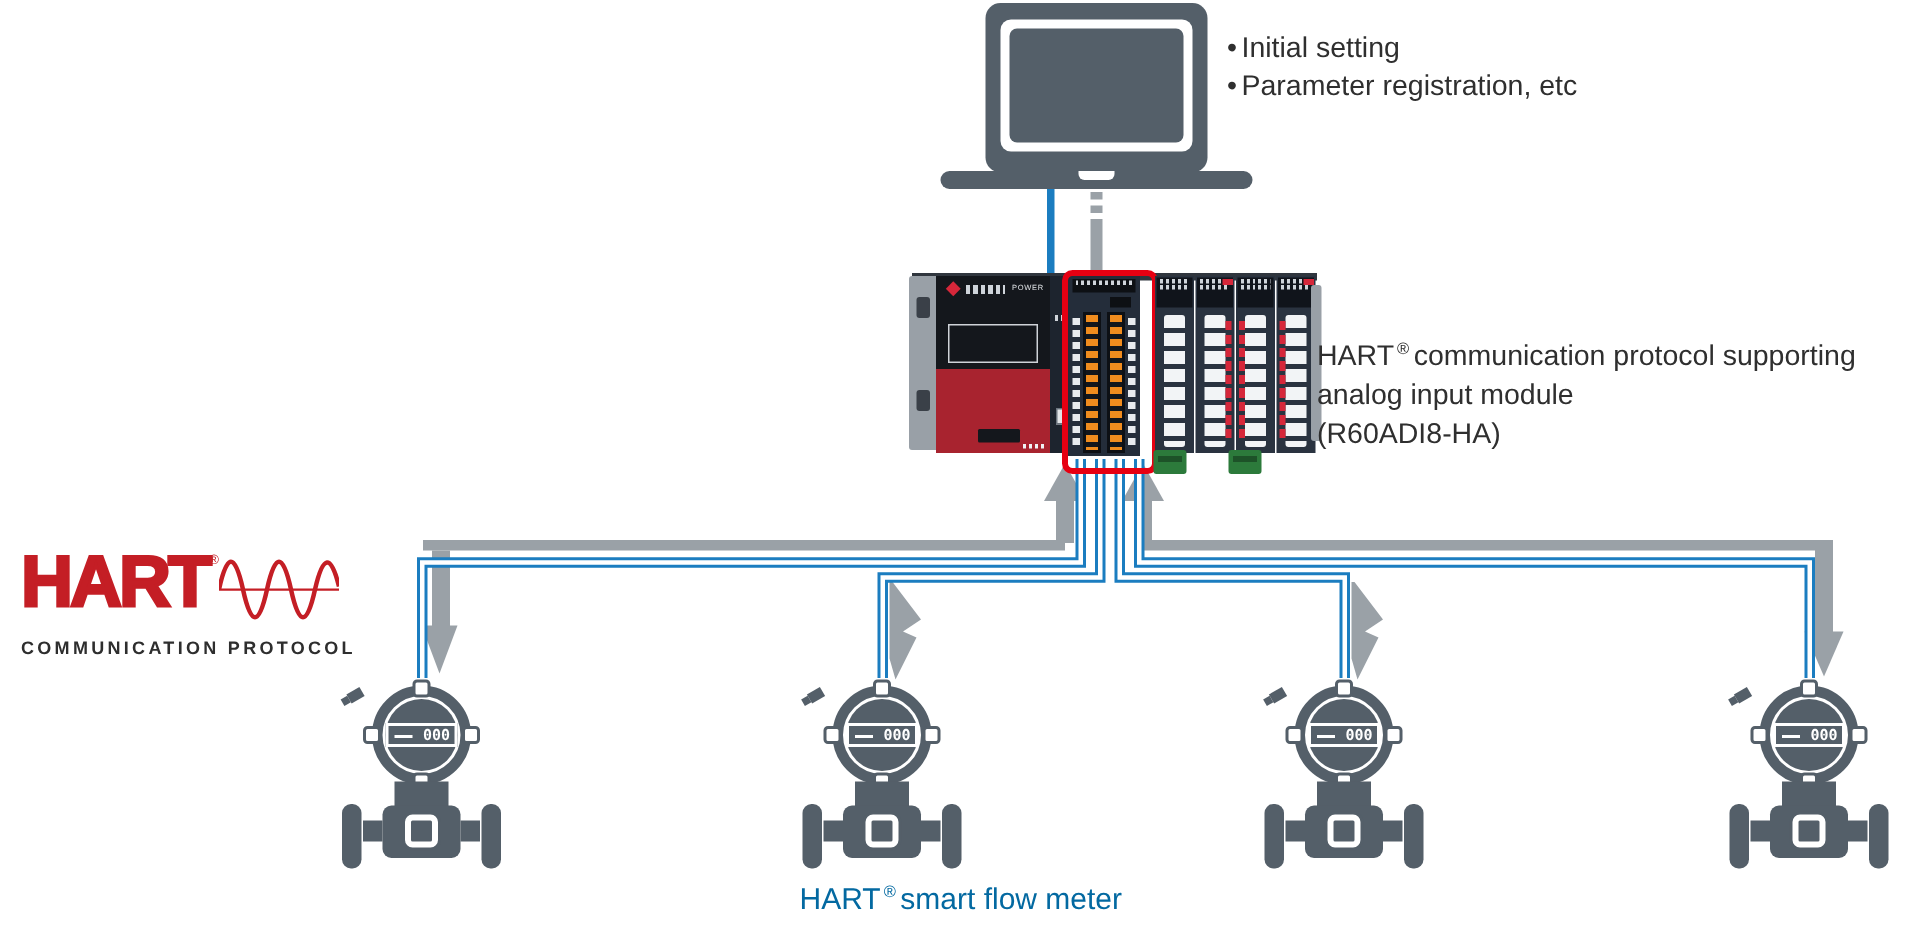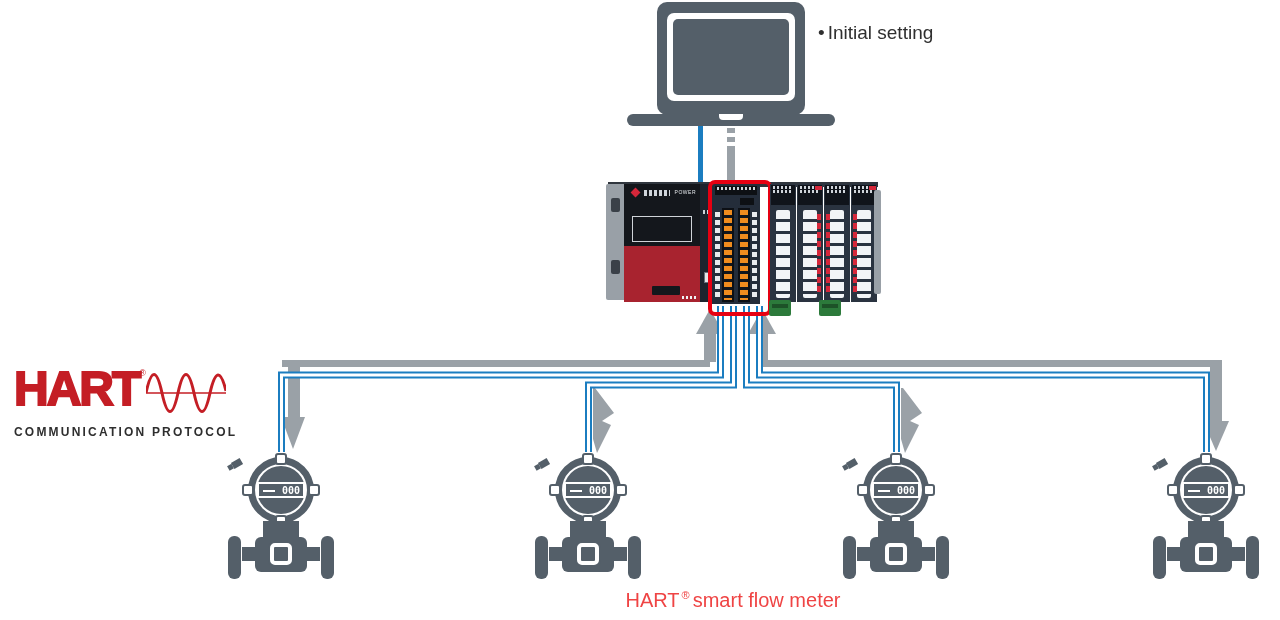--- a/index.html
+++ b/index.html
@@ -88,21 +88,21 @@
   .m-digits{position:absolute;right:3px;top:1px;font-family:"DejaVu Sans Mono",monospace;
             font-weight:bold;font-size:10px;color:#fff;}
   .m-neck{position:absolute;left:47px;top:69px;width:36px;height:18px;background:#545f69;}
   .m-body{position:absolute;left:39px;top:85px;width:52px;height:35px;background:#545f69;border-radius:6px;}
   .m-square{position:absolute;left:54px;top:91px;width:14px;height:14px;background:#545f69;
             border:4px solid #fff;border-radius:5px;box-shadow:0 0 0 2px #545f69;}
   .m-pipe{position:absolute;top:95px;width:13px;height:14px;background:#545f69;}
   .m-flange{position:absolute;top:84px;width:13px;height:43px;background:#545f69;border-radius:6px;}
 
   
-  .caption{left:533px;top:589px;width:400px;text-align:center;z-index:2;font-size:20px;color:#ef4444;}
+  .caption{left:533px;top:589px;width:400px;text-align:left;z-index:2;font-size:20px;color:#0369a1;}
 </style>
 </head>
 <body>
 
 <div class="canvas">
 
   <svg class="wires" width="1280" height="620" viewBox="0 0 1280 620">
 
     <g fill="#9aa1a7">
       <rect x="282" y="360" width="428" height="7"></rect>
@@ -142,20 +142,21 @@
   <div class="abs laptop">
     <div class="lap-lid"></div>
     <div class="lap-frame"></div>
     <div class="lap-screen"></div>
     <div class="lap-base"></div>
     <div class="lap-notch"></div>
   </div>
 
   <div class="abs callouts">
     <div class="callout-line"><span class="bullet">•</span><span>Initial setting</span></div>
+    <div class="callout-line"><span class="bullet">•</span><span>Parameter registration, etc</span></div>
   </div>
 
   <div class="abs plc">
     <div class="rail"></div>
     <div class="endplate-l">
       <div class="slot" style="top:14px;"></div>
       <div class="slot" style="top:76px;"></div>
     </div>
     <div class="psu">
       <div class="mlogo"></div>
@@ -214,20 +215,25 @@
         </div>
       <div class="io-tag"></div>
       <div class="io-term"></div>
       <div class="red-col" style="left:2px;"></div>
     </div>
     <div class="green-con" style="left:163px;"></div>
     <div class="green-con" style="left:213px;"></div>
     <div class="endplate-r"></div>
   </div>
 
+  <div class="abs module-label">
+    <div><span>HART</span><sup class="reg">®</sup><span>communication protocol supporting</span></div>
+    <div>analog input module</div>
+    <div>(R60ADI8-HA)</div>
+  </div>
 
   <div class="abs hart-logo">
     <div class="logo-row">
       <span class="logo-word">HART</span>
       <span class="logo-reg">®</span>
       <svg width="80" height="54" viewBox="0 0 80 54">
         <line x1="0" y1="27" x2="80" y2="27" stroke="#c41e25" stroke-width="1.5"></line>
         <path d="M0 27 Q 8 -10 16 27 Q 24 64 32 27 Q 40 -10 48 27 Q 56 64 64 27 Q 72 -8 80 25" stroke="#c41e25" stroke-width="3" fill="none"></path>
       </svg>
     </div>

